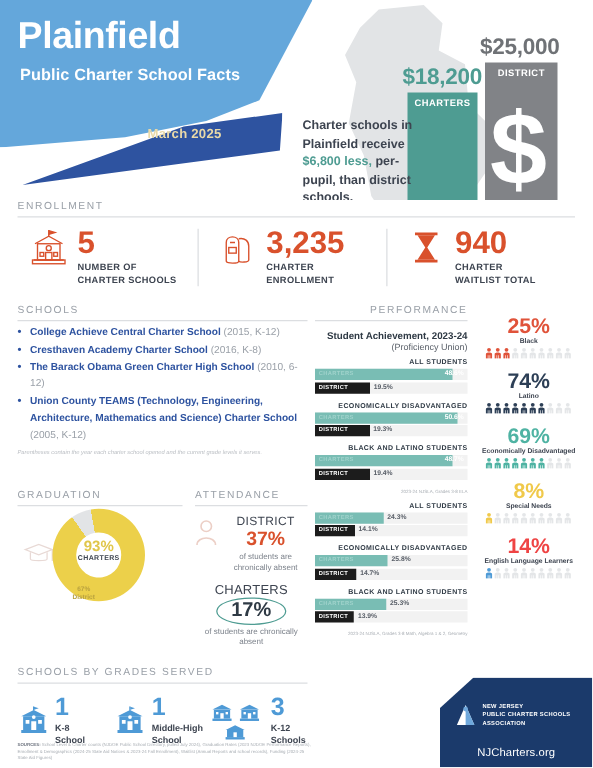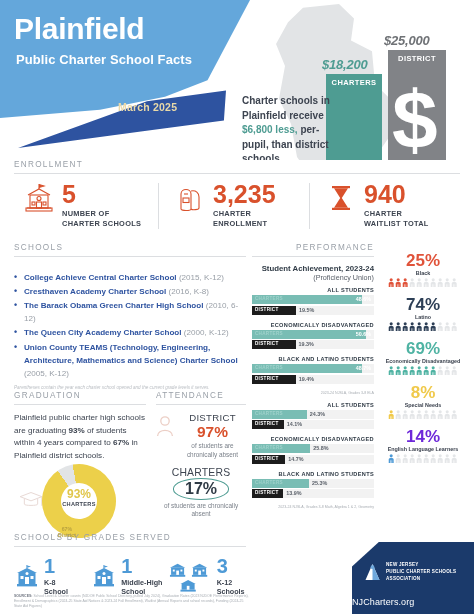--- a/index.html
+++ b/index.html
@@ -50,21 +50,21 @@
   .bar-charters {
     position:absolute; left:0; bottom:0; width:56px; height:88px; background:#4e9c92;
   }
   .bar-district {
     position:absolute; left:62px; bottom:0; width:58px; height:112px; background:#818387;
   }
   .bar-lbl-in {
     position:absolute; top:4px; left:0; width:100%; text-align:center;
     font-size:7.5px; font-weight:bold; color:#fff; letter-spacing:0.4px;
   }
-  .amt { position:absolute; font-size:13px; font-weight:bold; letter-spacing:-0.2px;font-style:italic; }
+  .amt { position:absolute; font-size:18px; font-weight:bold; letter-spacing:-0.2px; }
   .amt-charters { left:-4px; bottom:90px; color:#4e9c92; }
   .amt-district { left:58px; bottom:114px; color:#6f7276; }
   .dollar-glyph {
     position:absolute; left:66px; top:46px; font-size:82px; font-weight:bold;
     color:#ffffff; line-height:0.82; z-index:3; letter-spacing:-2px;
   }
 
   .money-text {
     position:absolute; left:242px; top:94px; width:88px; z-index:4;
     font-size:10px; line-height:1.46; font-weight:bold; color:#3d4450;
@@ -86,21 +86,21 @@
   .en-num { font-size:25px; font-weight:bold; color:#d9512c; line-height:0.95; }
   .en-lbl { font-size:7.4px; font-weight:bold; color:#3d4450; letter-spacing:0.3px; line-height:1.35; margin-top:2px; }
 
   
   .cols { position:absolute; left:0; top:243px; width:474px; height:290px; }
   .col-schools { position:absolute; left:14px; top:0; width:232px; }
   .col-perf { position:absolute; left:252px; top:0; width:122px;text-align:right; }
   .col-demo { position:absolute; left:380px; top:0; width:86px; }
 
   
-  .school-ul { list-style:none; margin-top:14px; }
+  .school-ul { list-style:none; margin-top:2px; }
   .school-li {
     font-size:8.1px; line-height:1.62; color:#2e53a0; font-weight:bold;
     padding-left:10px; position:relative; margin-bottom:1px;
   }
   .school-li::before {
     content:"•"; position:absolute; left:0; top:-1px; color:#2e53a0; font-size:9px;
   }
   .school-li .yr { color:#9aa0a8; font-weight:normal; }
   .note {
     font-size:4.6px; color:#b9bdc2; font-style:italic; margin-top:5px; line-height:1.3;
@@ -192,21 +192,21 @@
   
   .footer-logo {
     position:absolute; right:0; bottom:0; width:122px; height:72px;
     background:#1b3a6b; overflow:hidden;
     clip-path: polygon(22% 0, 100% 0, 100% 100%, 0 100%, 0 34%);
   }
   .fl-inner { position:absolute; left:12px; top:20px; display:flex; align-items:center; gap:5px; }
   .fl-mark { width:17px; height:19px; }
   .fl-txt { font-size:4.6px; font-weight:bold; color:#ffffff; letter-spacing:0.25px; line-height:1.5; }
   .fl-url {
-    position:absolute; left:0; bottom:7px; width:100%; 
+    position:absolute; left:0; bottom:7px; width:100%; text-align:center;
     font-size:9px; color:#ffffff; letter-spacing:0.1px;
   }
 </style>
 </head>
 <body>
 
 <div class="header">
   <div class="nj-shape"></div>
   <div class="hdr-blue"></div>
   <div class="hdr-navy"></div>
@@ -295,37 +295,30 @@
  </li>
  <li class="school-li">
    <span>Cresthaven Academy Charter School</span>
    <span class="yr">(2016, K-8)</span>
  </li>
  <li class="school-li">
    <span>The Barack Obama Green Charter High School</span>
    <span class="yr">(2010, 6-12)</span>
  </li>
  <li class="school-li">
-   <span>The Queen City Academy Charter School</span>
-   <span class="yr">(2000, K-12)</span>
- </li>
- <li class="school-li">
    <span>Union County TEAMS (Technology, Engineering, Architecture, Mathematics and Science) Charter School</span>
    <span class="yr">(2005, K-12)</span>
  </li>
       </ul>
     <div class="note">Parentheses contain the year each charter school opened and the current grade levels it serves.</div>
   </div>
 
   <div class="ga">
     <div class="grad">
       <div class="sec-h">GRADUATION</div>
-      <div class="grad-text">
-        <span>Plainfield public charter high schools are graduating </span><b>93%</b><span> of students within 4 years compared to </span><b>67%</b><span> in Plainfield district schools.</span>
-      </div>
       <div class="donut-wrap">
         <svg class="grad-cap" viewBox="0 0 30 24">
           <path d="M2 8 L15 3 L28 8 L15 13 Z" fill="none" stroke="#e8d9d5" stroke-width="1.2"></path>
           <path d="M7 10.5 L7 17 C7 19 23 19 23 17 L23 10.5" fill="none" stroke="#e8d9d5" stroke-width="1.2"></path>
           <line x1="28" y1="8" x2="28" y2="19" stroke="#e8d9d5" stroke-width="1.2"></line>
         </svg>
         <div class="donut"></div>
         <div class="donut-ctr">
           <div class="donut-pct">93%</div>
           <div class="donut-sub">CHARTERS</div>
@@ -336,21 +329,21 @@
 
     <div class="att">
       <div class="sec-h">ATTENDANCE</div>
       <div class="att-row">
         <svg class="person-ico" viewBox="0 0 18 22">
           <circle cx="9" cy="6" r="4.2" fill="none" stroke="#eccfc6" stroke-width="1.3"></circle>
           <path d="M1.6 21 C1.6 13.5 16.4 13.5 16.4 21" fill="none" stroke="#eccfc6" stroke-width="1.3"></path>
         </svg>
         <div class="att-blk">
           <div class="att-lab">DISTRICT</div>
-          <div class="att-pct">97%</div>
+          <div class="att-pct">37%</div>
           <div class="att-sub">of students are chronically absent</div>
         </div>
       </div>
       <div class="att-blk2">
         <div class="att-lab2">CHARTERS</div>
         <div class="ellipse-hl">
           <div class="att-pct2">17%</div>
         </div>
         <div class="att-sub">of students are chronically absent</div>
       </div>
@@ -627,21 +620,21 @@
  <circle cx="4" cy="2.2" r="1.9" fill="#e4e6e8"></circle>
  <path d="M0.9 11 L0.9 6.4 C0.9 4.4 7.1 4.4 7.1 6.4 L7.1 11 L5.2 11 L5.2 7.6 L4.6 7.6 L4.6 11 L3.4 11 L3.4 7.6 L2.8 7.6 L2.8 11 Z" fill="#e4e6e8"></path>
             </svg>
             <svg class="pico" viewBox="0 0 8 11">
  <circle cx="4" cy="2.2" r="1.9" fill="#e4e6e8"></circle>
  <path d="M0.9 11 L0.9 6.4 C0.9 4.4 7.1 4.4 7.1 6.4 L7.1 11 L5.2 11 L5.2 7.6 L4.6 7.6 L4.6 11 L3.4 11 L3.4 7.6 L2.8 7.6 L2.8 11 Z" fill="#e4e6e8"></path>
             </svg>
           </div>
   </div>
         <div class="dgrp">
-    <div class="d-pct" style="color:#6d28d9">14%</div>
+    <div class="d-pct" style="color:#ef4444">14%</div>
     <div class="d-lbl">English Language Learners</div>
     <div class="d-people">
             <svg class="pico" viewBox="0 0 8 11">
  <circle cx="4" cy="2.2" r="1.9" fill="#4e9ad6"></circle>
  <path d="M0.9 11 L0.9 6.4 C0.9 4.4 7.1 4.4 7.1 6.4 L7.1 11 L5.2 11 L5.2 7.6 L4.6 7.6 L4.6 11 L3.4 11 L3.4 7.6 L2.8 7.6 L2.8 11 Z" fill="#4e9ad6"></path>
             </svg>
             <svg class="pico" viewBox="0 0 8 11">
  <circle cx="4" cy="2.2" r="1.9" fill="#e4e6e8"></circle>
  <path d="M0.9 11 L0.9 6.4 C0.9 4.4 7.1 4.4 7.1 6.4 L7.1 11 L5.2 11 L5.2 7.6 L4.6 7.6 L4.6 11 L3.4 11 L3.4 7.6 L2.8 7.6 L2.8 11 Z" fill="#e4e6e8"></path>
             </svg>

